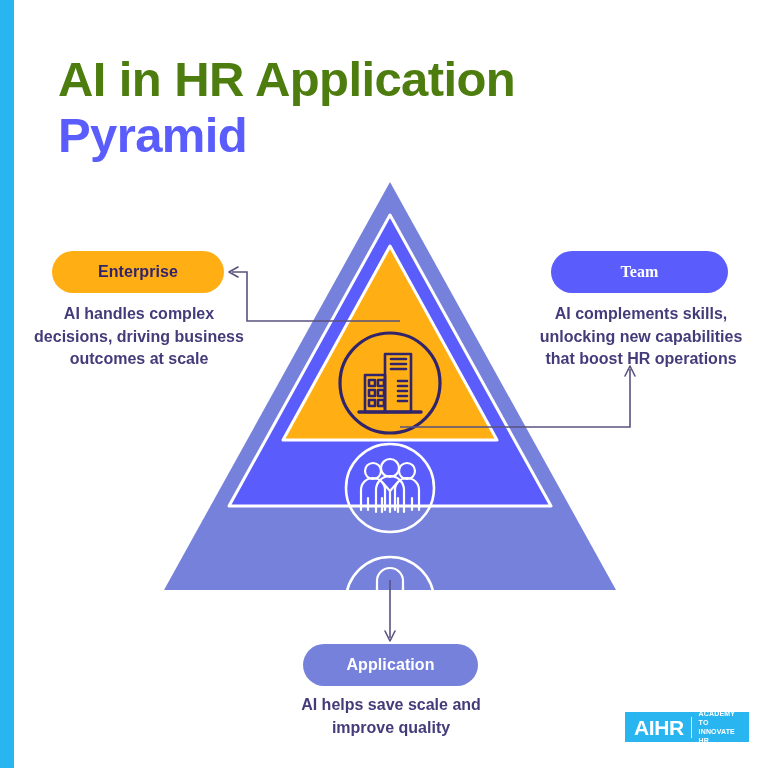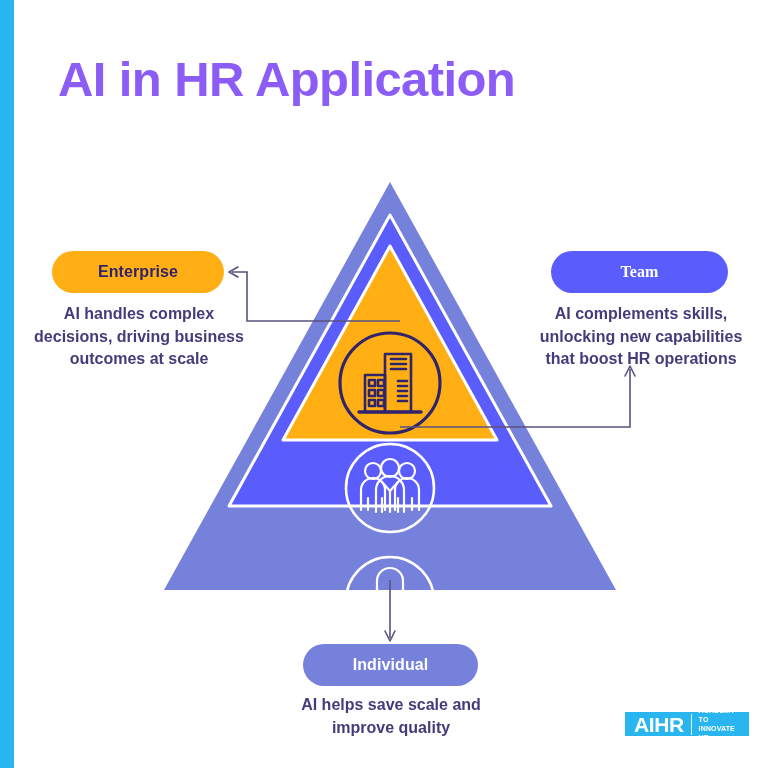--- a/index.html
+++ b/index.html
@@ -23,21 +23,21 @@
     position:absolute; left:58px; top:52px;
     width:640px;
   }
   .title-line{
     font-size:49px;
     font-weight:bold;
     letter-spacing:-0.6px;
     line-height:1.14;
     white-space:nowrap;
   }
-  .title-line.one{ color:#8b5cf6; }
+  .title-line.one{ color:#4d7c0f; }
   .title-line.two{ color:#5A5CFB; }
 
   
   .pyramid-wrap{
     position:absolute;
     left:160px; top:176px;
     width:460px; height:420px;
   }
   .pyramid-wrap svg{ display:block; width:460px; height:420px; overflow:visible;}
 
@@ -81,21 +81,21 @@
     text-align:center;
   }
   .desc.enterprise{ left:33px;  top:303px; width:212px; }
   .desc.team{       left:535px; top:303px; width:212px; }
   .desc.individual{ left:285px; top:694px; width:212px; }
 
   
   .logo{
     position:absolute;
     left:625px; top:712px;
-    width:124px; height:24px;
+    width:124px; height:30px;
     background:#29B6F0;
     display:flex; align-items:center;
     padding:0 9px;
   }
   .logo-mark{
     color:#ffffff;
     font-size:21px;
     font-weight:bold;
     letter-spacing:-0.4px;
     line-height:1;
@@ -114,20 +114,21 @@
     letter-spacing:0.15px;
   }
 </style>
 </head>
 <body>
 
 <div class="edge-stripe"></div>
 
 <div class="title-block">
   <div class="title-line one">AI in HR Application</div>
+  <div class="title-line two">Pyramid</div>
 </div>
 
 <div class="pyramid-wrap">
   <svg viewBox="0 0 460 420" xmlns="http://www.w3.org/2000/svg">
 
     <polygon points="230,6 456,414 4,414" fill="#7681DC"></polygon>
 
     <polygon points="230,39 391,330 69,330" fill="#5A5CFB" stroke="#ffffff" stroke-width="3" stroke-linejoin="round"></polygon>
 
     <polygon points="230,70 337,264 123,264" fill="#FFAF14" stroke="#ffffff" stroke-width="3" stroke-linejoin="round"></polygon>
@@ -208,21 +209,21 @@
   </g>
 </svg>
 
 <div class="pill enterprise">
   <span>Enterprise</span>
 </div>
 <div class="pill team">
   <span>Team</span>
 </div>
 <div class="pill individual">
-  <span>Individual</span>
+  <span>Application</span>
 </div>
 
 <div class="desc enterprise">AI handles complex decisions, driving business outcomes at scale</div>
 <div class="desc team">AI complements skills, unlocking new capabilities that boost HR operations</div>
 <div class="desc individual">AI helps save scale and improve quality</div>
 
 <div class="logo">
   <div class="logo-mark">AIHR</div>
   <div class="logo-divider"></div>
   <div class="logo-tag">

